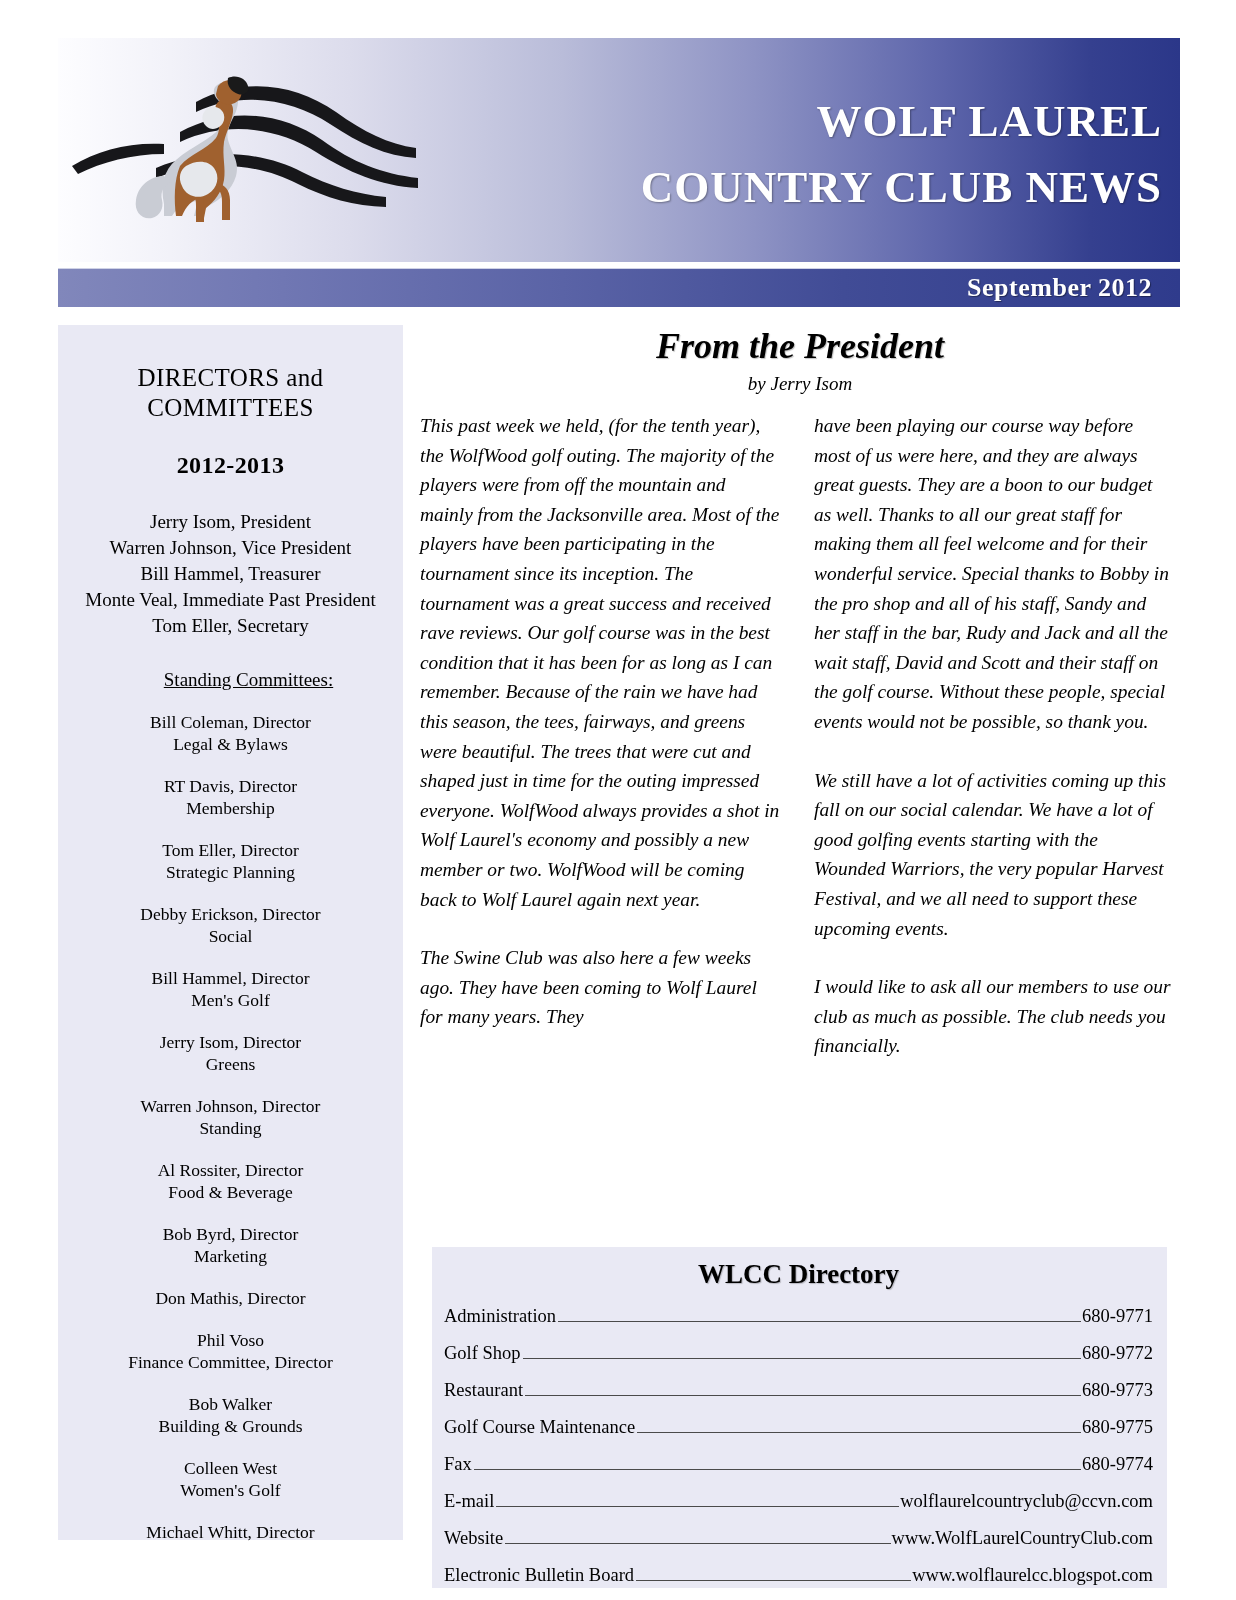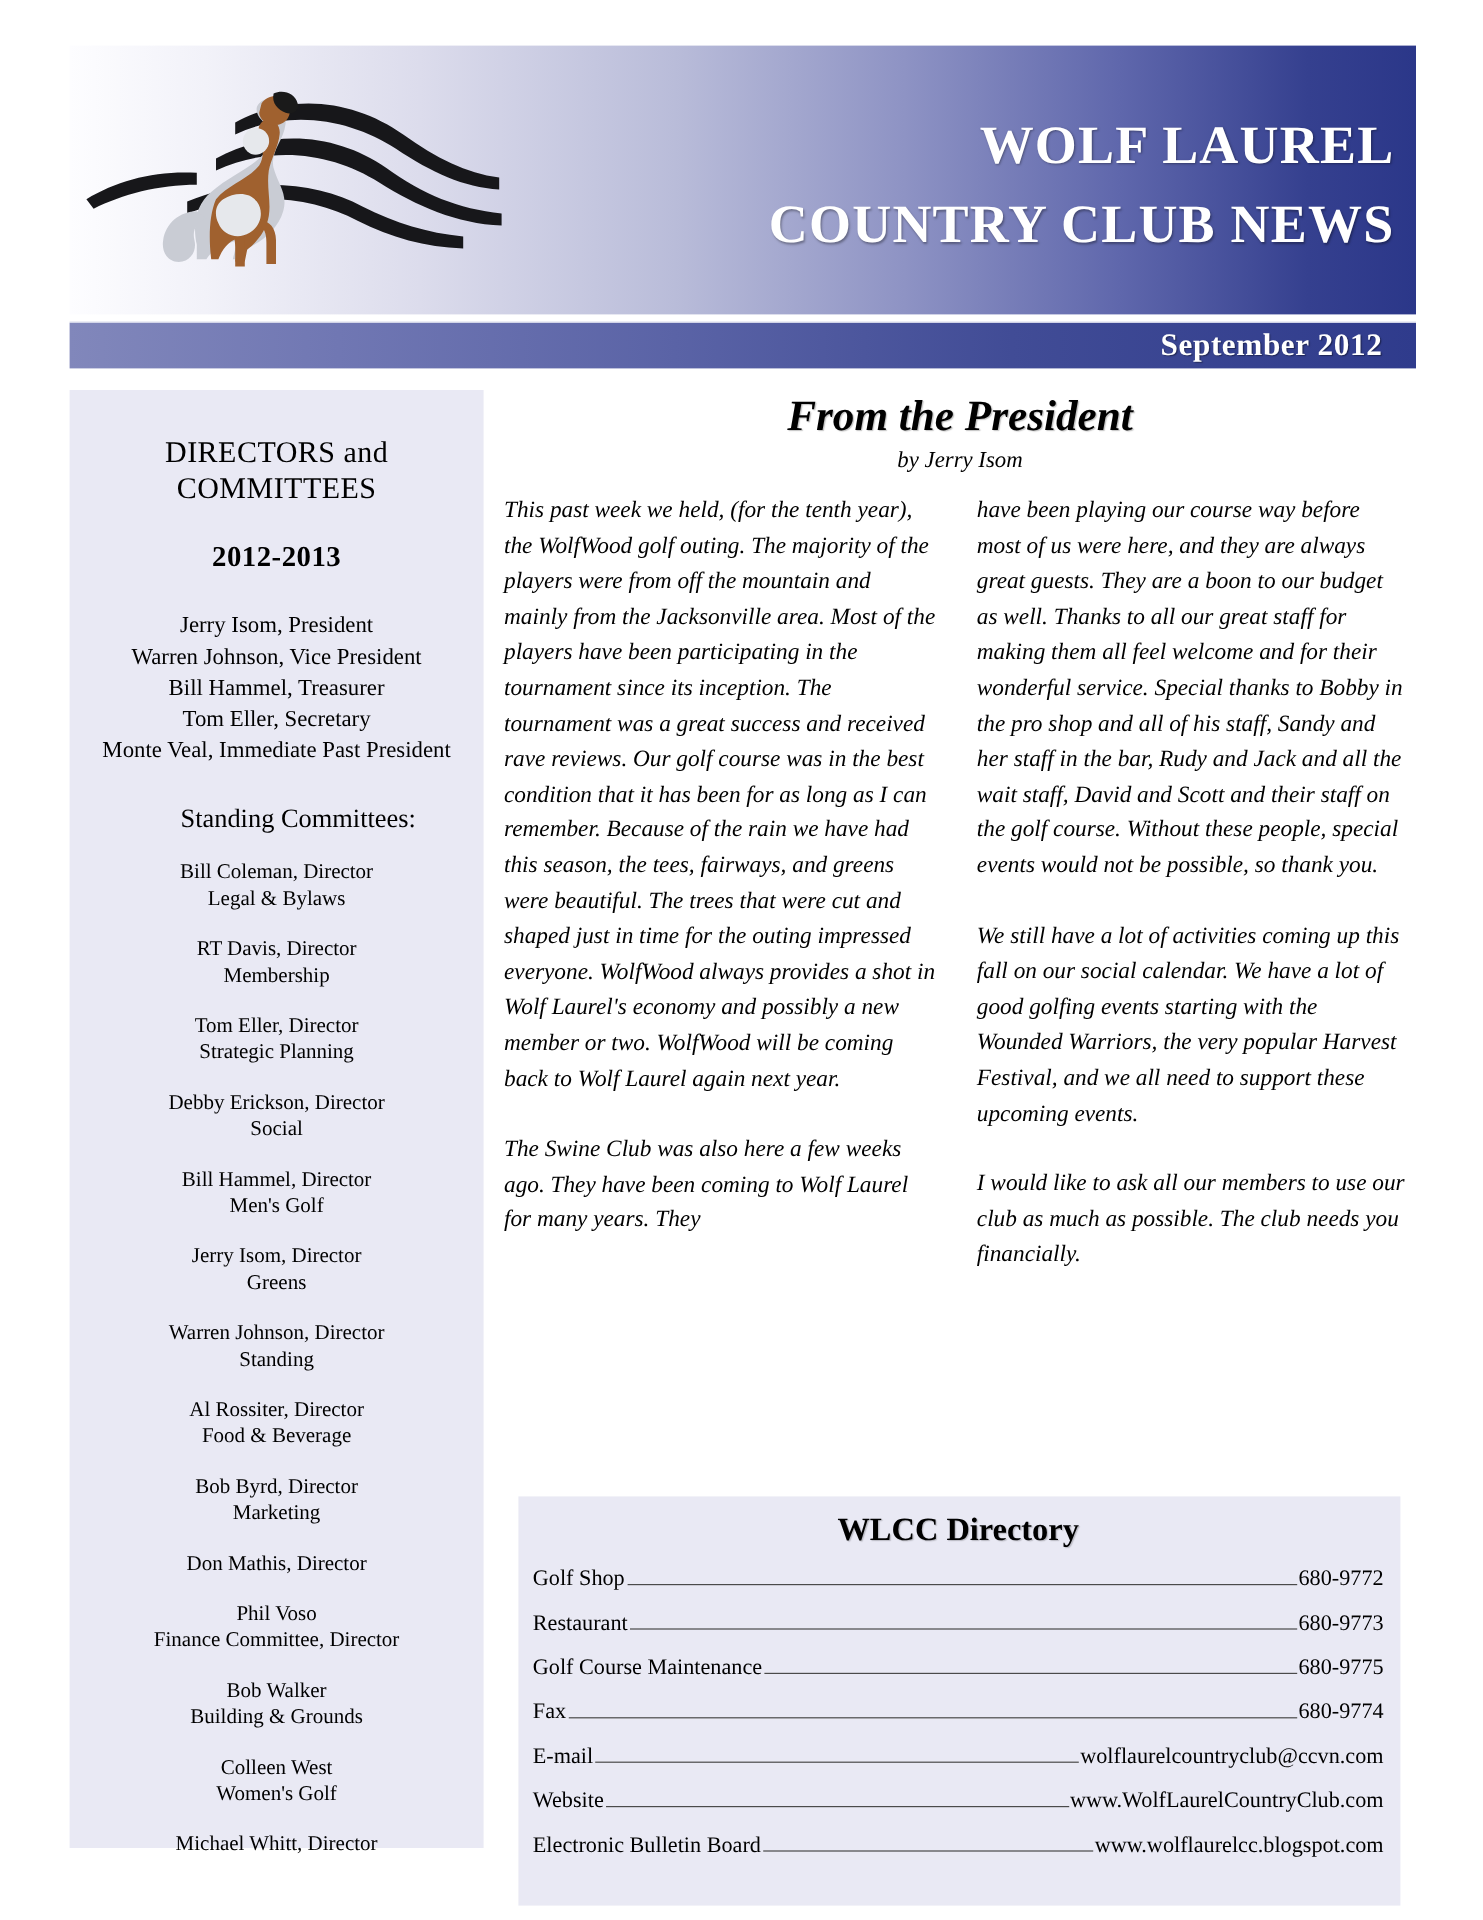--- a/index.html
+++ b/index.html
@@ -49,21 +49,21 @@
     position:absolute;left:58px;top:325px;width:345px;height:1215px;
     background:#e9e9f4;
     padding:12px;
     box-sizing:border-box;
     text-align:center;
   }
   .sb-title{font-size:25px;line-height:30px;margin-top:26px;letter-spacing:.4px;}
   .sb-years{font-size:24px;line-height:28px;margin-top:28px;font-weight:bold;letter-spacing:.4px;}
   .sb-officers{margin-top:30px;font-size:19px;line-height:26px;}
   .sb-officers div{white-space:nowrap;}
-  .sb-standing{margin-top:30px;font-size:22px;margin-left:36px;}
+  .sb-standing{margin-top:30px;font-size:19px;text-decoration:underline;margin-left:36px;}
   .sb-committees{margin-top:18px;}
   .sb-entry{margin-top:20px;font-size:17.5px;line-height:22px;text-align:center;}
   .sb-entry .nm{display:block;}
   .sb-entry .role{display:block;}
 
   
   .article{position:absolute;left:420px;top:325px;width:760px;font-style:italic;}
   .art-title{
     text-align:center;font-weight:bold;font-size:36px;line-height:42px;
     letter-spacing:0px;text-shadow:1px 1px 1px rgba(0,0,0,.25);
@@ -126,22 +126,22 @@
     <div class="date-text">September 2012</div>
   </div>
 
   <div class="sidebar">
     <div class="sb-title">DIRECTORS and COMMITTEES</div>
     <div class="sb-years">2012-2013</div>
     <div class="sb-officers">
         <div>Jerry Isom, President</div>
         <div>Warren Johnson, Vice President</div>
         <div>Bill Hammel, Treasurer</div>
+        <div>Monte Veal, Immediate Past President</div>
         <div>Tom Eller, Secretary</div>
-        <div>Monte Veal, Immediate Past President</div>
       </div>
     <div class="sb-standing">Standing Committees:</div>
     <div class="sb-committees">
         <div class="sb-entry">
           <span class="nm">Bill Coleman, Director</span>
           <span class="role">Legal &amp; Bylaws</span>
         </div>
         <div class="sb-entry">
           <span class="nm">RT Davis, Director</span>
           <span class="role">Membership</span>
@@ -208,20 +208,25 @@
           <p>We still have a lot of activities coming up this fall on our social calendar.  We have a lot of good golfing events starting with the Wounded Warriors, the very popular Harvest Festival, and we all need to support these upcoming events.</p>
           <p>I would like to ask all our members to use our club as much as possible. The club needs you financially.</p>
         </div>
     </div>
   </div>
 
   <div class="directory">
     <div class="dir-title">WLCC Directory</div>
     <div id="dir-rows">
         <div class="dir-row">
+          <span class="dir-label">Administration</span>
+          <span class="dir-dash"></span>
+          <span class="dir-val">680-9771</span>
+        </div>
+        <div class="dir-row">
           <span class="dir-label">Golf Shop</span>
           <span class="dir-dash"></span>
           <span class="dir-val">680-9772</span>
         </div>
         <div class="dir-row">
           <span class="dir-label">Restaurant</span>
           <span class="dir-dash"></span>
           <span class="dir-val">680-9773</span>
         </div>
         <div class="dir-row">

